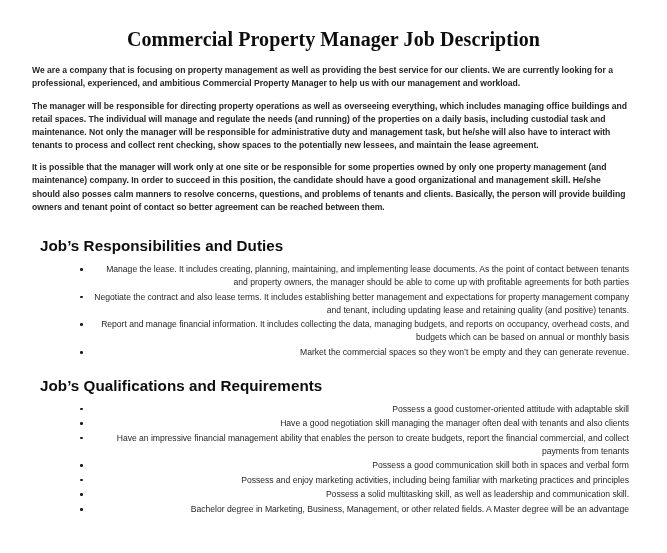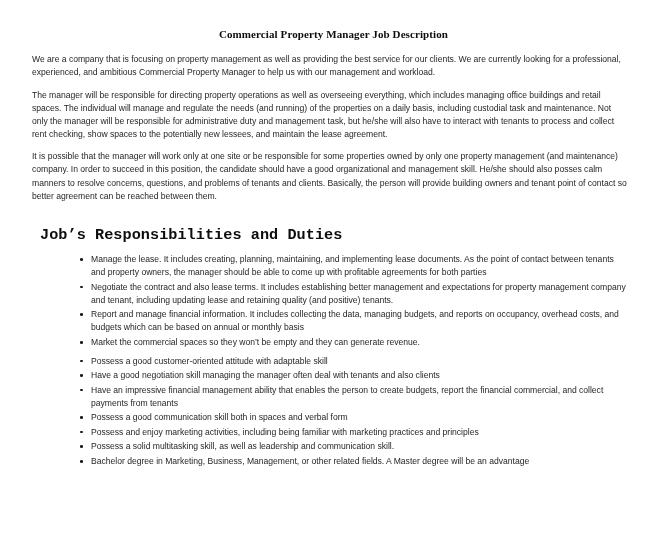--- a/index.html
+++ b/index.html
@@ -19,52 +19,54 @@
   .page {
     width: 667px;
     height: 553px;
     background: #ffffff;
     padding: 0 32px;
     position: relative;
   }
   .doc-title {
     font-family: "Liberation Serif", serif;
     font-weight: bold;
-    font-size: 11px;
+    font-size: 20px;
     text-align: center;
     color: #0d0d0d;
     margin: 0;
     padding-top: 28px;
     padding-bottom: 13px;
     letter-spacing: 0.1px;
   }
   .intro-para {
     font-size: 8.6px;
     line-height: 1.52;
     text-align: left;
     color: #262626;
     margin: 0 0 9.5px 0;
     padding: 0 6px 0 0;
     letter-spacing: -0.02px;
+    font-weight: bold;
   }
   .section-heading {
-    font-family: Liberation Mono, monospace;
+    font-family: Liberation Sans, sans-serif;
     font-weight: bold;
     font-size: 15.2px;
     color: #0d0d0d;
     margin: 0;
     padding-top: 12px;
     padding-bottom: 9px;
     padding-left: 8px;
     letter-spacing: 0.05px;
   }
   ul.bullet-list {
     margin: 0;
     padding: 0 6px 0 48px;
     list-style: none;
+    text-align: right;
   }
   ul.bullet-list li {
     font-size: 8.6px;
     line-height: 1.52;
     color: #262626;
     position: relative;
     margin-bottom: 1.5px;
     padding-left: 11px;
     letter-spacing: -0.02px;
   }
@@ -98,20 +100,21 @@
     <h2 class="section-heading">Job’s Responsibilities and Duties</h2>
     <ul class="bullet-list">
       <li>Manage the lease. It includes creating, planning, maintaining, and implementing lease documents. As the point of contact between tenants and property owners, the manager should be able to come up with profitable agreements for both parties</li>
       <li>Negotiate the contract and also lease terms. It includes establishing better management and expectations for property management company and tenant, including updating lease and retaining quality (and positive) tenants.</li>
       <li>Report and manage financial information. It includes collecting the data, managing budgets, and reports on occupancy, overhead costs, and budgets which can be based on annual or monthly basis</li>
       <li>Market the commercial spaces so they won’t be empty and they can generate revenue.</li>
     </ul>
   </div>
 
   <div class="sec-qualifications">
+    <h2 class="section-heading">Job’s Qualifications and Requirements</h2>
     <ul class="bullet-list">
       <li>Possess a good customer-oriented attitude with adaptable skill</li>
       <li>Have a good negotiation skill managing the manager often deal with tenants and also clients</li>
       <li>Have an impressive financial management ability that enables the person to create budgets, report the financial commercial, and collect payments from tenants</li>
       <li>Possess a good communication skill both in spaces and verbal form</li>
       <li>Possess and enjoy marketing activities, including being familiar with marketing practices and principles</li>
       <li>Possess a solid multitasking skill, as well as leadership and communication skill.</li>
       <li>Bachelor degree in Marketing, Business, Management, or other related fields. A Master degree will be an advantage</li>
 
     </ul>

